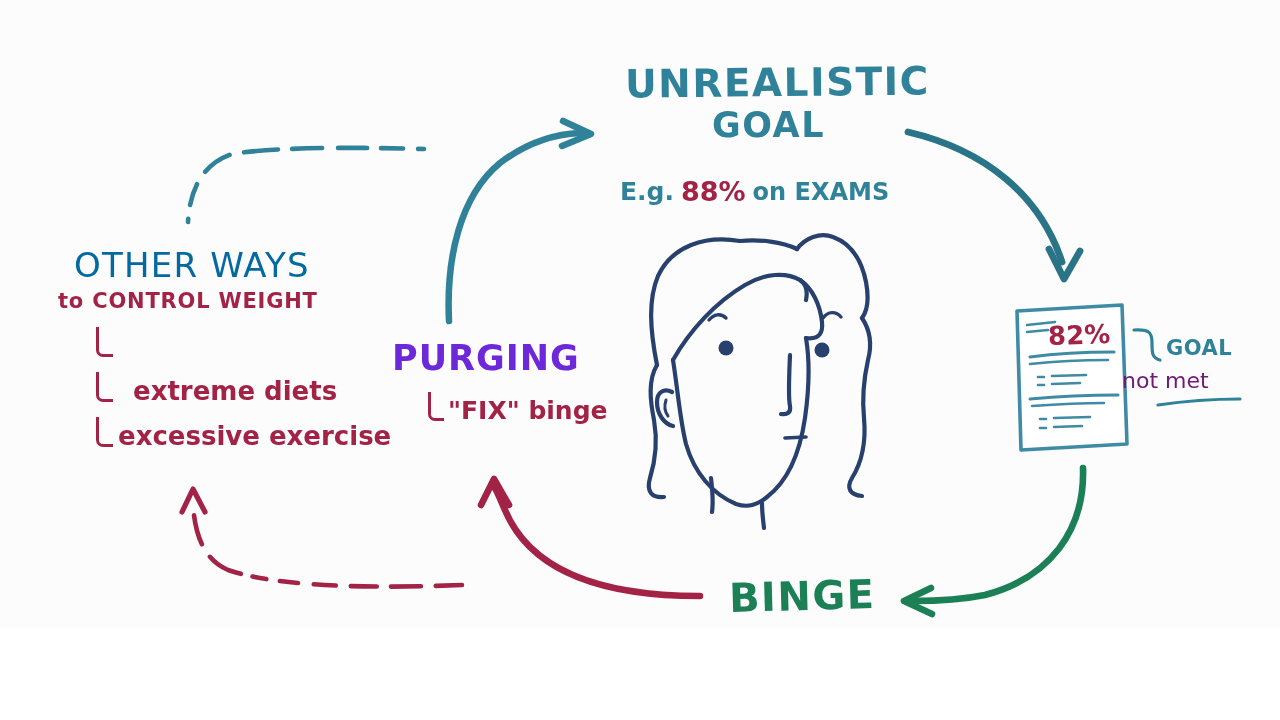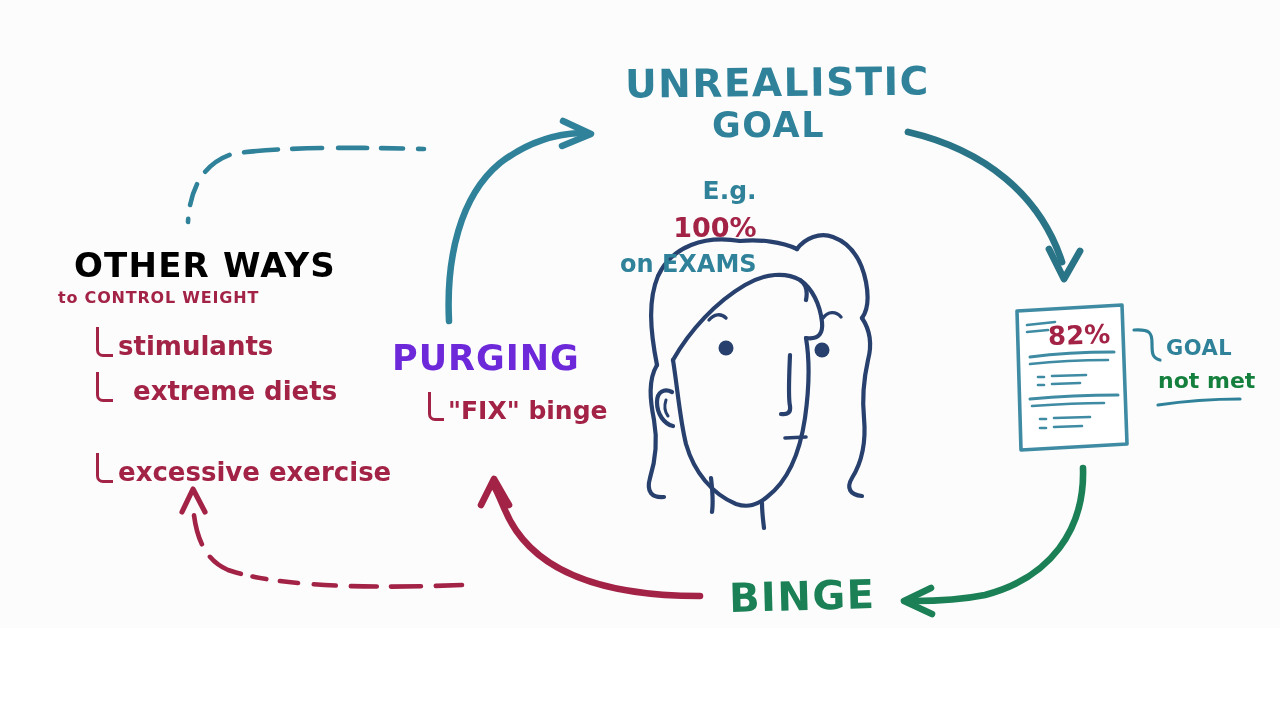--- a/index.html
+++ b/index.html
@@ -144,75 +144,73 @@
     </g>
   </svg>
 
   <div class="txt hand" style="left:625px; top:63px; font-size:39px; font-weight:700;
               letter-spacing:1.5px; color:#2f8299; transform:rotate(-0.6deg);">UNREALISTIC</div>
 
   <div class="txt hand" style="left:712px; top:107px; font-size:35px; font-weight:700;
               letter-spacing:1.5px; color:#2f8299;">GOAL</div>
 
   <div style="position:absolute; left:620px; top:176px; display:flex;
-              align-items:flex-end; gap:7px;flex-direction:column;">
+              align-items:center; gap:7px;">
     <span class="hand" style="font-size:25px; color:#2f8299; font-weight:600;">E.g.</span>
-    <span class="hand" style="font-size:27px; color:#a32346; font-weight:700;">100%</span>
+    <span class="hand" style="font-size:27px; color:#a32346; font-weight:700;">88%</span>
     <span class="hand" style="font-size:24px; color:#2f8299; font-weight:700;">on EXAMS</span>
   </div>
 
   <div class="txt hand" style="left:1048px; top:322px; font-size:26px; font-weight:700;
               color:#a32346; transform:rotate(-2deg);">82%</div>
 
   <div class="txt hand" style="left:1166px; top:337px; font-size:21px; font-weight:600;
               letter-spacing:0.5px; color:#2f8299;">GOAL</div>
-  <div class="txt hand" style="left:1158px; top:369px; font-size:22px; font-weight:700;
-              color:#15803d;">not met</div>
+  <div class="txt hand" style="left:1122px; top:369px; font-size:22px; font-weight:400;
+              color:#701a75;">not met</div>
 
   <div class="txt hand" style="left:729px; top:575px; font-size:40px; font-weight:700;
               letter-spacing:1.5px; color:#1b8055; transform:rotate(-1.5deg);">BINGE</div>
 
   <div class="txt hand" style="left:392px; top:340px; font-size:35px; font-weight:700;
               letter-spacing:1px; color:#6d28d9;">PURGING</div>
 
   <div style="position:absolute; left:428px; top:392px; display:flex;
               align-items:flex-start; gap:4px;">
     <span style="display:inline-block; width:13px; height:26px;
                  border-left:3px solid #a32346; border-bottom:3px solid #a32346;
                  border-bottom-left-radius:7px;"></span>
     <span class="hand" style="font-size:25px; color:#a32346; font-weight:600;
                  position:relative; top:4px;">"FIX" binge</span>
   </div>
 
-  <div class="txt hand" style="left:74px; top:248px; font-size:34px; font-weight:700;
-              letter-spacing:1.2px; color:#000000;">OTHER WAYS</div>
-
-  <div class="txt hand" style="left:58px; top:290px; font-size:16px; font-weight:600;
+  <div class="txt hand" style="left:74px; top:248px; font-size:34px; font-weight:400;
+              letter-spacing:1.2px; color:#0369a1;">OTHER WAYS</div>
+
+  <div class="txt hand" style="left:58px; top:290px; font-size:21px; font-weight:600;
               letter-spacing:0.8px; color:#a32346;">to CONTROL WEIGHT</div>
 
   <div style="position:absolute; left:96px; top:327px; display:flex;
               align-items:flex-start; gap:5px;">
     <span style="display:inline-block; width:14px; height:27px;
                  border-left:3.2px solid #a32346; border-bottom:3.2px solid #a32346;
                  border-bottom-left-radius:7px;"></span>
-    <span class="hand" style="font-size:26px; color:#a32346; font-weight:600;
-                 position:relative; top:4px;">stimulants</span>
   </div>
 
   <div style="position:absolute; left:96px; top:372px; display:flex;
               align-items:flex-start; gap:20px;">
     <span style="display:inline-block; width:14px; height:27px;
                  border-left:3.2px solid #a32346; border-bottom:3.2px solid #a32346;
                  border-bottom-left-radius:7px;"></span>
     <span class="hand" style="font-size:26px; color:#a32346; font-weight:600;
                  position:relative; top:4px;">extreme diets</span>
   </div>
 
   <div style="position:absolute; left:96px; top:417px; display:flex;
-              align-items:flex-start; gap:5px;margin-top:36px;">
+              align-items:flex-start; gap:5px;">
     <span style="display:inline-block; width:14px; height:27px;
                  border-left:3.2px solid #a32346; border-bottom:3.2px solid #a32346;
                  border-bottom-left-radius:7px;"></span>
     <span class="hand" style="font-size:26px; color:#a32346; font-weight:600;
                  position:relative; top:4px;">excessive exercise</span>
   </div>
 
 </div>
 
 </body></html>

